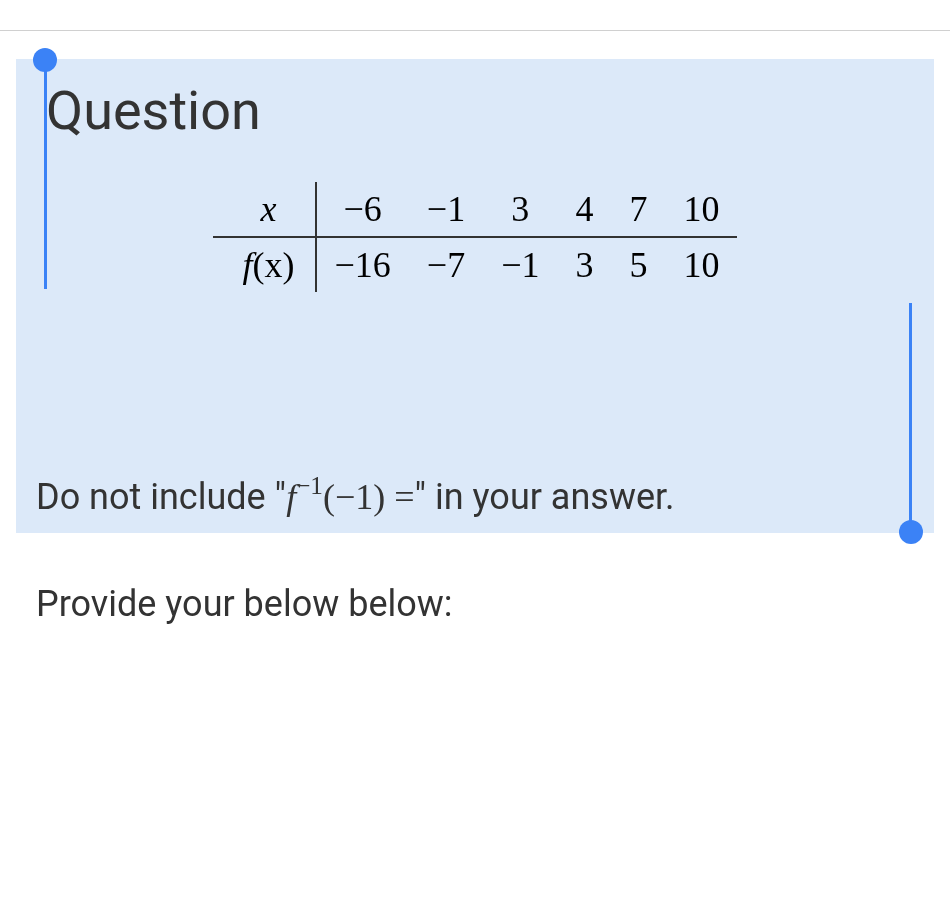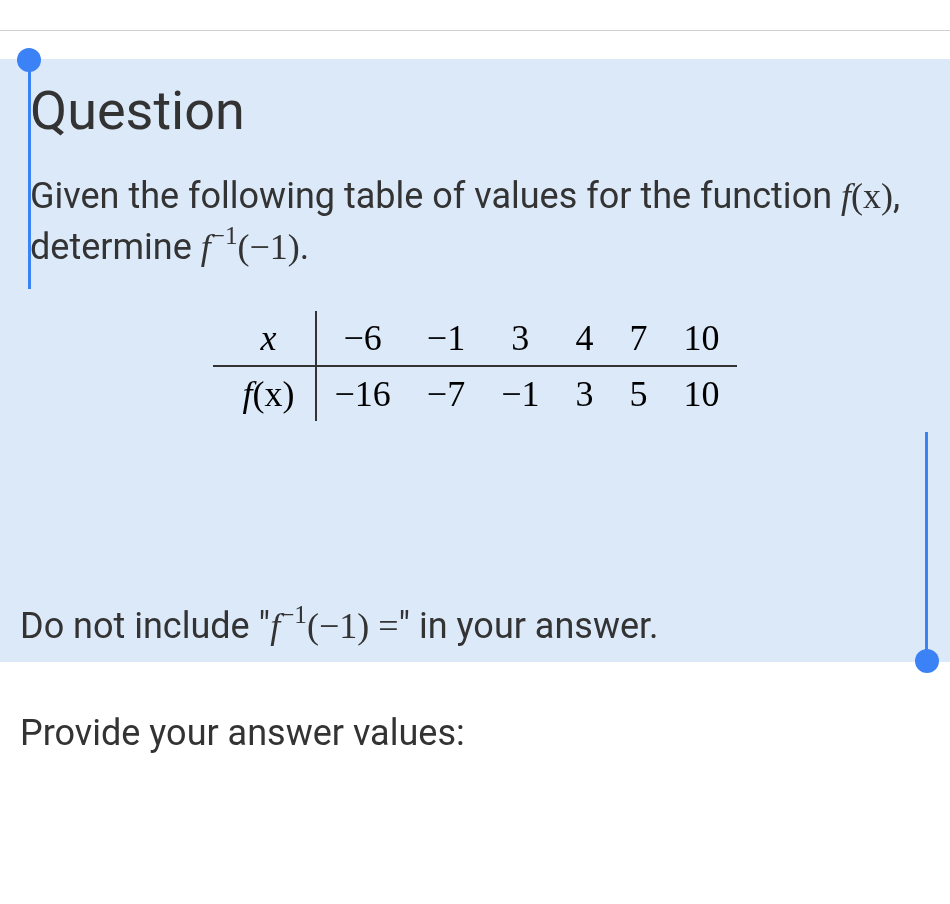--- a/index.html
+++ b/index.html
@@ -15,21 +15,21 @@
       position: relative;
     }
     .top-divider {
       width: 100%;
       height: 1px;
       background: #d0d0d0;
       margin-top: 30px;
     }
     .question-container {
       position: relative;
-      margin: 0;
+      margin: 16px;
       padding: 0;
     }
     .selection-box {
       position: relative;
       background: #dce9f9;
       margin-top: 28px;
       padding: 0 0 0 0;
     }
     .selection-handle-top {
       position: absolute;
@@ -139,23 +139,20 @@
 <div class="top-divider"></div>
 
 <div class="question-container">
 
   <div class="selection-box">
     <div class="selection-handle-top"></div>
     <div class="selection-bar-left"></div>
 
     <h1 class="heading">Question</h1>
 
-    <p class="prompt">
-      <span>Given the following table of values for the function </span><span class="math-italic">f</span><span class="math-serif">(x)</span><span>, determine </span><span class="math-italic">f</span><span class="math-sup">−1</span><span class="math-serif">(−1)</span><span>.</span>
-    </p>
 
     <div class="table-wrap">
       <table class="value-table">
         <tbody>
             <tr>
           <td><span class="math-italic">x</span></td>
           <td>−6</td>
           <td>−1</td>
           <td>3</td>
           <td>4</td>
@@ -178,15 +175,15 @@
     <div class="spacer-after-table"></div>
 
     <p class="note">
       <span>Do not include "</span><span class="math-italic">f</span><span class="math-sup">−1</span><span class="math-serif">(−1) =</span><span>" in your answer.</span>
     </p>
 
     <div class="selection-bar-right"></div>
     <div class="selection-handle-bottom"></div>
   </div>
 
-  <p class="answer-prompt">Provide your answer values:</p>
+  <p class="answer-prompt">Provide your below below:</p>
 
 </div>
 
 </body></html>

